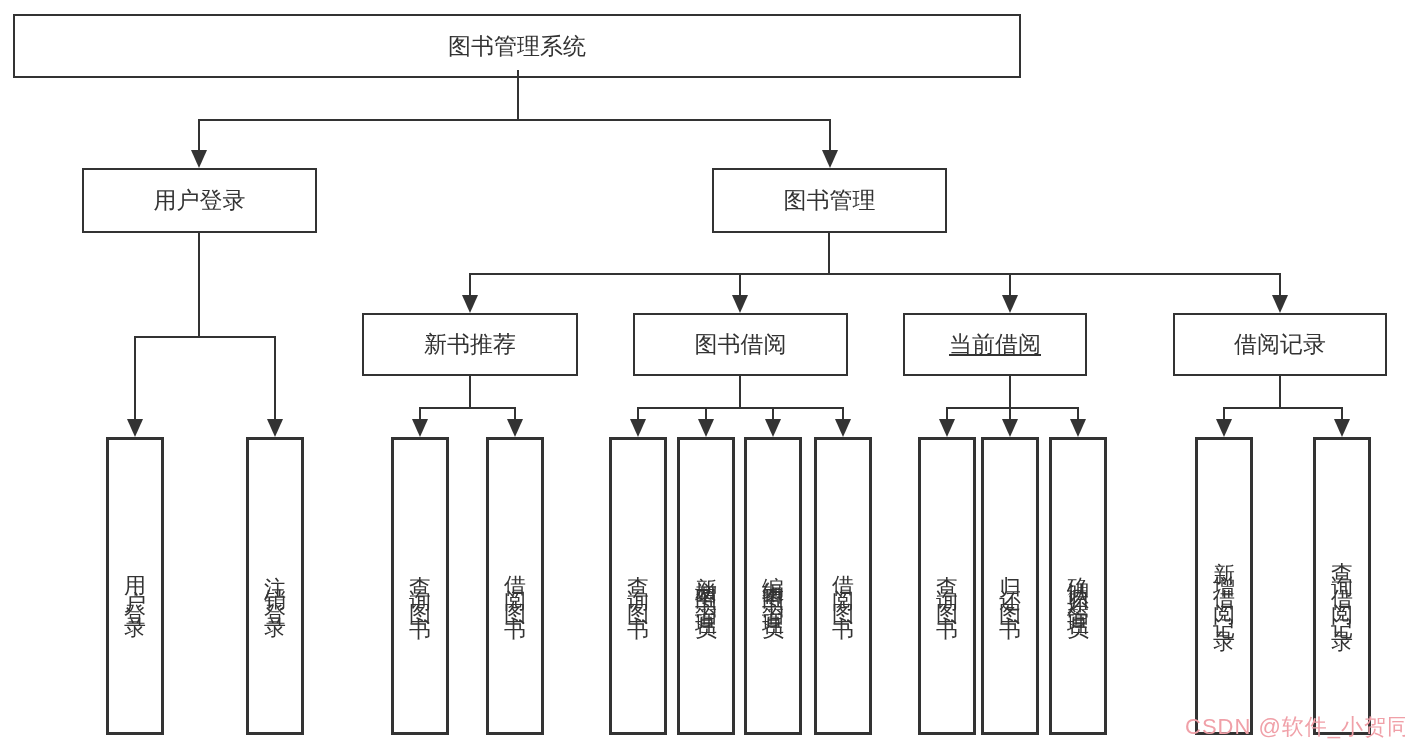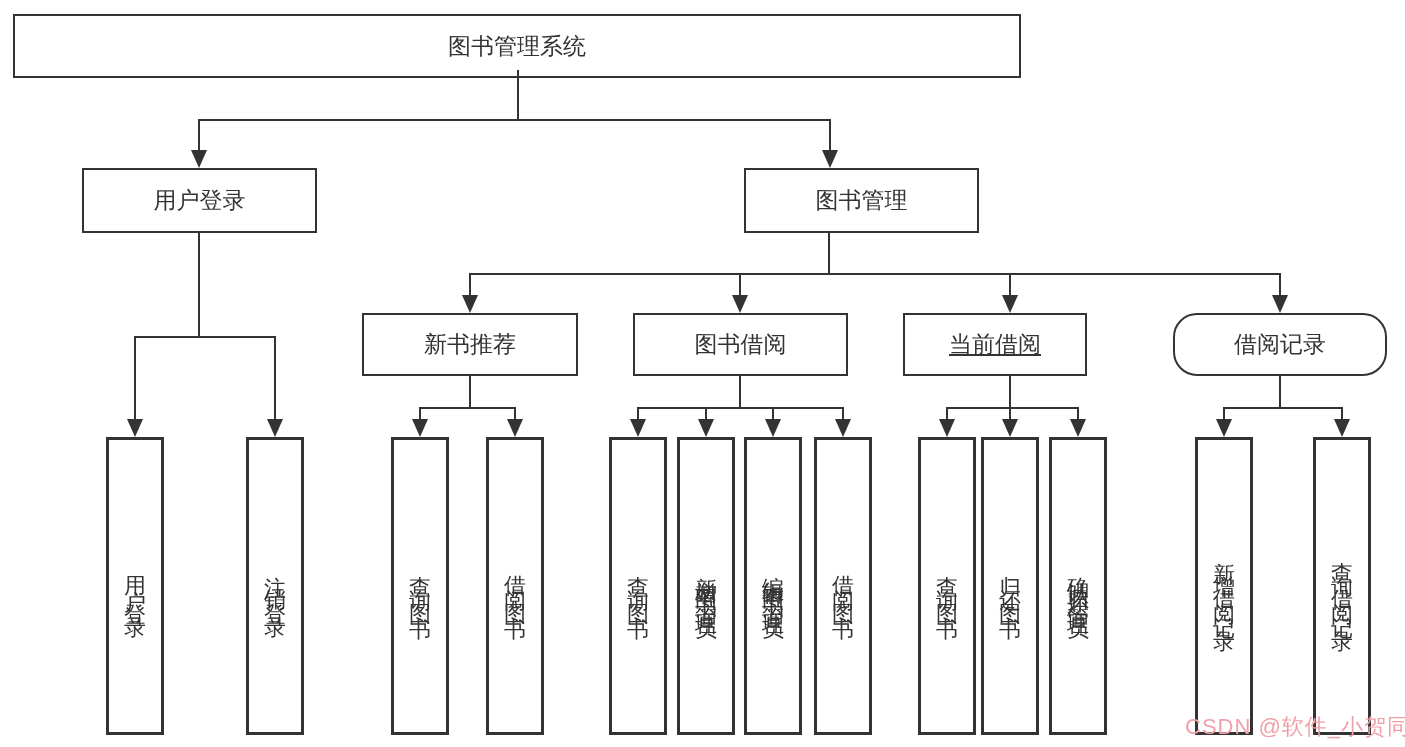--- a/index.html
+++ b/index.html
@@ -37,21 +37,21 @@
   <div class="box" style="left:13px; top:14px; width:1008px; height:64px;">图书管理系统</div>
 
   <div class="vl" style="left:517px; top:70px; height:49px;"></div>
   <div class="hl" style="left:198px; top:119px; width:633px;"></div>
   <div class="vl" style="left:198px; top:119px; height:33px;"></div>
   <div class="ah" style="left:191px; top:150px;"></div>
   <div class="vl" style="left:829px; top:119px; height:33px;"></div>
   <div class="ah" style="left:822px; top:150px;"></div>
 
   <div class="box" style="left:82px; top:168px; width:235px; height:65px;">用户登录</div>
-  <div class="box" style="left:712px; top:168px; width:235px; height:65px;margin-left:32px;">图书管理</div>
+  <div class="box" style="left:712px; top:168px; width:235px; height:65px;">图书管理</div>
 
   <div class="vl" style="left:198px; top:233px; height:103px;"></div>
   <div class="hl" style="left:134px; top:336px; width:142px;"></div>
   <div class="vl" style="left:134px; top:336px; height:85px;"></div>
   <div class="ah" style="left:127px; top:419px;"></div>
   <div class="vl" style="left:274px; top:336px; height:85px;"></div>
   <div class="ah" style="left:267px; top:419px;"></div>
 
   <div class="vl" style="left:828px; top:233px; height:40px;"></div>
   <div class="hl" style="left:469px; top:273px; width:812px;"></div>
@@ -60,21 +60,21 @@
   <div class="vl" style="left:739px; top:273px; height:24px;"></div>
   <div class="ah" style="left:732px; top:295px;"></div>
   <div class="vl" style="left:1009px; top:273px; height:24px;"></div>
   <div class="ah" style="left:1002px; top:295px;"></div>
   <div class="vl" style="left:1279px; top:273px; height:24px;"></div>
   <div class="ah" style="left:1272px; top:295px;"></div>
 
   <div class="box" style="left:362px; top:313px; width:216px; height:63px;">新书推荐</div>
   <div class="box" style="left:633px; top:313px; width:215px; height:63px;">图书借阅</div>
   <div class="box" style="left:903px; top:313px; width:184px; height:63px;text-decoration:underline;">当前借阅</div>
-  <div class="box" style="left:1173px; top:313px; width:214px; height:63px;border-radius:24px;">借阅记录</div>
+  <div class="box" style="left:1173px; top:313px; width:214px; height:63px;">借阅记录</div>
 
   <div class="vl" style="left:469px; top:376px; height:31px;"></div>
   <div class="hl" style="left:419px; top:407px; width:97px;"></div>
   <div class="vl" style="left:419px; top:407px; height:14px;"></div>
   <div class="ah" style="left:412px; top:419px;"></div>
   <div class="vl" style="left:514px; top:407px; height:14px;"></div>
   <div class="ah" style="left:507px; top:419px;"></div>
 
   <div class="vl" style="left:739px; top:376px; height:31px;"></div>
   <div class="hl" style="left:637px; top:407px; width:207px;"></div>

